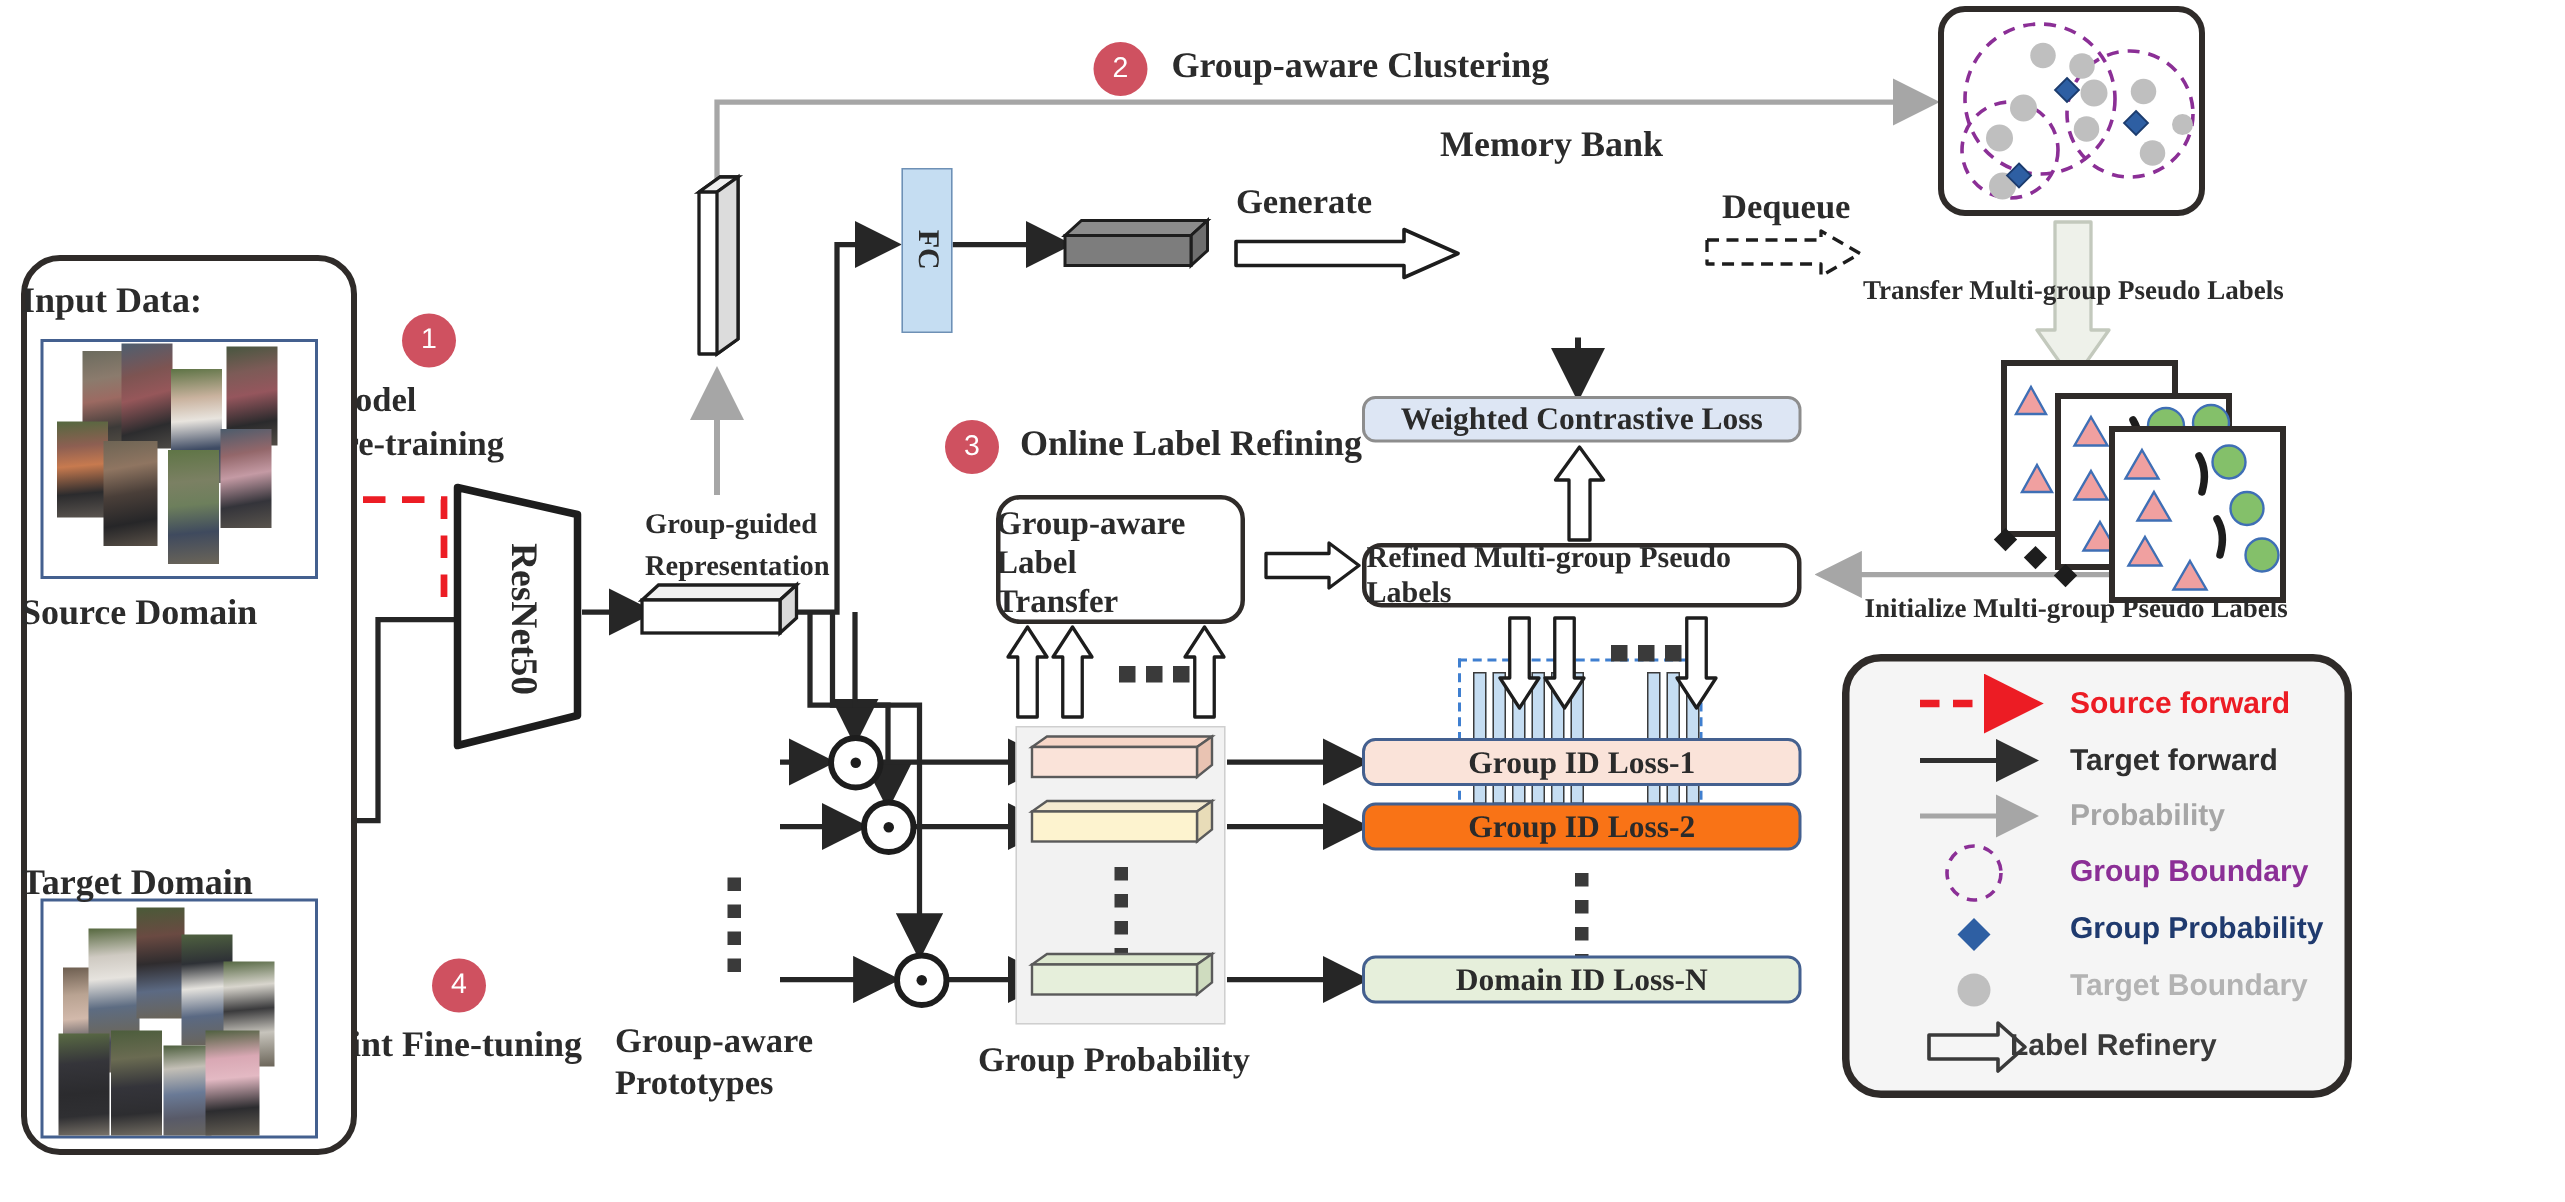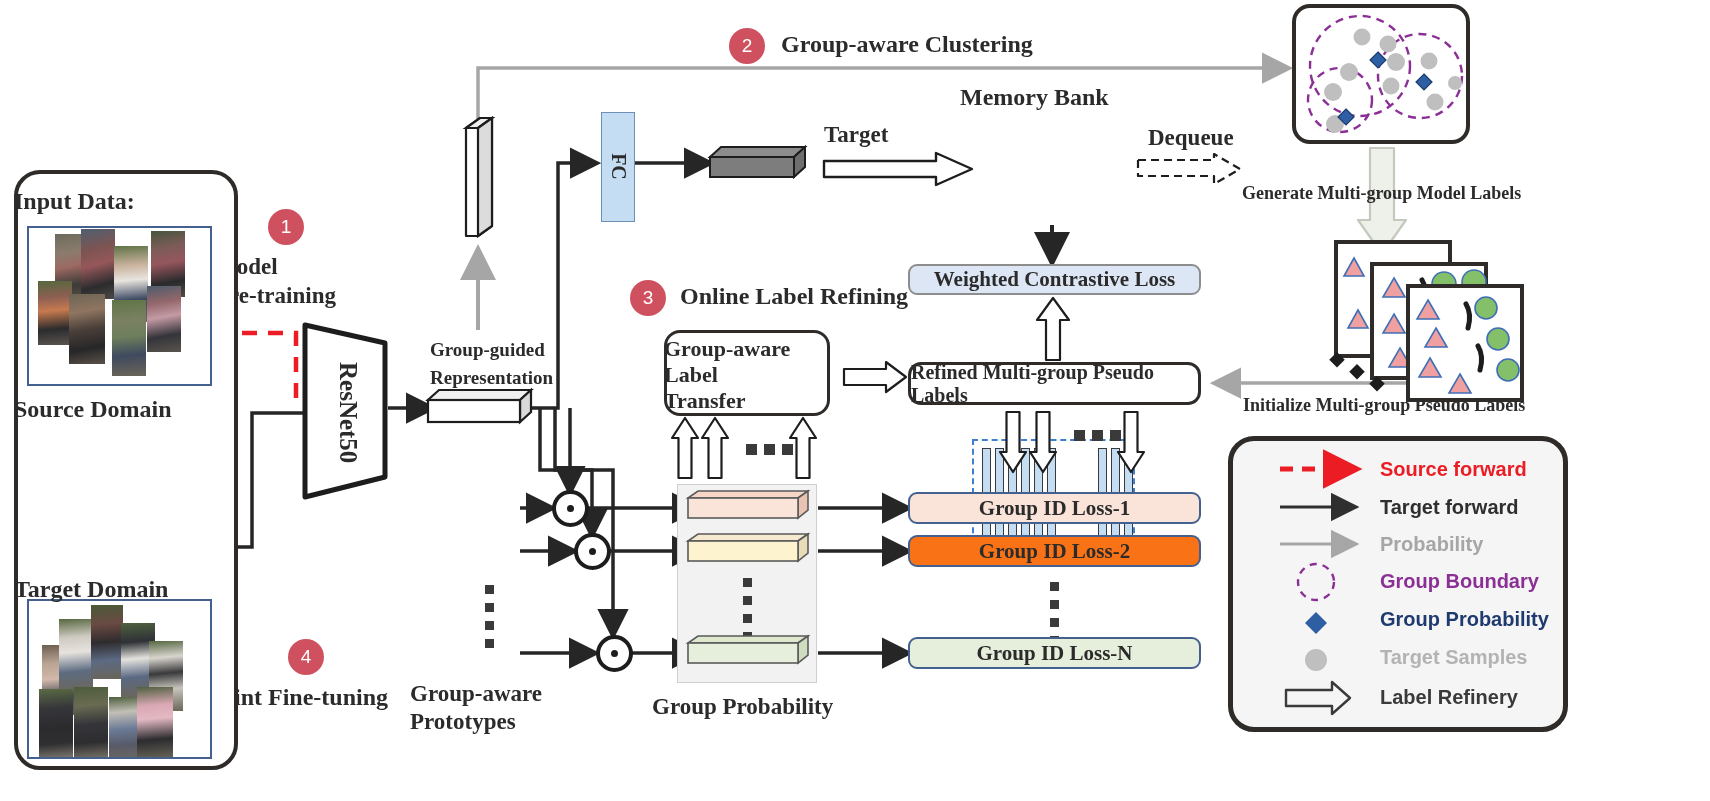--- a/index.html
+++ b/index.html
@@ -174,21 +174,21 @@
 
 <svg class="abs" style="left:706px;top:145px;width:105px;height:38px;">
   <polygon points="4,12 88,12 99,2 15,2" fill="#8c8c8c" stroke="#1d1d1d" stroke-width="2"></polygon>
   <polygon points="88,12 99,2 99,22 88,32" fill="#6e6e6e" stroke="#1d1d1d" stroke-width="2"></polygon>
   <rect x="4" y="12" width="84" height="20" fill="#7d7d7d" stroke="#1d1d1d" stroke-width="2"></rect>
 </svg>
 
 <svg class="abs" style="left:824px;top:152px;width:150px;height:38px;">
   <polygon points="0,9 112,9 112,1 148,17 112,33 112,25 0,25" fill="#ffffff" stroke="#1d1d1d" stroke-width="2.4" stroke-linejoin="round"></polygon>
 </svg>
-<div class="abs caption" style="left:824px;top:122px;width:150px;font-size:23px;">Target</div>
+<div class="abs caption" style="left:824px;top:122px;width:150px;font-size:23px;">Generate</div>
 
 <div class="abs caption" style="left:960px;top:84px;width:190px;font-size:24px;">Memory Bank</div>
 <div class="abs membank" style="left:972px;top:119px;width:163px;height:104px;">
   <div class="memcol" style="left:8px;top:7px;width:9px;height:88px;"></div>
   <div class="memcol" style="left:21px;top:7px;width:9px;height:88px;"></div>
   <div class="memcol" style="left:34px;top:7px;width:9px;height:88px;"></div>
   <div class="memcol" style="left:47px;top:7px;width:9px;height:88px;"></div>
   <div class="memcol" style="left:60px;top:7px;width:9px;height:88px;"></div>
   <div class="memcol" style="left:73px;top:7px;width:9px;height:88px;"></div>
   <div class="memcol" style="left:124px;top:7px;width:9px;height:88px;"></div>
@@ -220,21 +220,21 @@
   <g fill="#2e5fa3" stroke="#1c3c6e" stroke-width="1.2">
     <polygon points="86,48 94,56 86,64 78,56"></polygon>
     <polygon points="132,70 140,78 132,86 124,78"></polygon>
     <polygon points="54,105 62,113 54,121 46,113"></polygon>
   </g>
 </svg>
 
 <svg class="abs" style="left:1356px;top:148px;width:52px;height:110px;">
   <polygon points="14,0 38,0 38,72 50,72 26,106 2,72 14,72" fill="#eef1ea" stroke="#c3c9bd" stroke-width="2.2" stroke-linejoin="round"></polygon>
 </svg>
-<div class="abs caption" style="left:1242px;top:183px;width:320px;font-size:18px;">Generate Multi-group Model Labels</div>
+<div class="abs caption" style="left:1242px;top:183px;width:320px;font-size:18px;">Transfer Multi-group Pseudo Labels</div>
 
 <div class="abs" style="left:1334px;top:240px;width:118px;height:118px;background:#fff;border:4px solid #2f2b29;box-sizing:border-box;"></div>
 <svg class="abs" style="left:1334px;top:240px;width:118px;height:118px;">
   <g stroke="#3f6fb5" stroke-width="1.6">
     <polygon points="20,18 30,36 10,36" fill="#f0a0a0"></polygon>
     <polygon points="24,70 34,88 14,88" fill="#f0a0a0"></polygon>
   </g>
 </svg>
 
 <div class="abs" style="left:1370px;top:262px;width:118px;height:118px;background:#fff;border:4px solid #2f2b29;box-sizing:border-box;"></div>
@@ -367,21 +367,21 @@
 
 <div class="abs pill" style="left:908px;top:492px;width:293px;height:32px;background:#fae3d9;border:2px solid #44608f;font-size:21px;">Group ID Loss-1</div>
 <div class="abs pill" style="left:908px;top:535px;width:293px;height:32px;background:#f97316;border:2px solid #44608f;font-size:21px;">Group ID Loss-2</div>
 <div class="abs vdots" style="left:908px;top:582px;width:293px;">
     <span></span>
     <span></span>
     <span></span>
     <span></span>
   </div>
 
-<div class="abs pill" style="left:908px;top:637px;width:293px;height:32px;background:#e6efdb;border:2px solid #44608f;font-size:21px;">Group ID Loss-N</div>
+<div class="abs pill" style="left:908px;top:637px;width:293px;height:32px;background:#e6efdb;border:2px solid #44608f;font-size:21px;">Domain ID Loss-N</div>
 
 <div class="abs legendbox" style="left:1228px;top:436px;width:340px;height:296px;"></div>
 
 <svg class="abs" style="left:1228px;top:436px;width:340px;height:296px;">
   <defs>
     <marker id="lgRed" markerWidth="8" markerHeight="8" refX="5.5" refY="4" orient="auto">
       <path d="M0,0 L8,4 L0,8 z" fill="#ec1c24"></path>
     </marker>
     <marker id="lgBlk" markerWidth="9" markerHeight="9" refX="7" refY="4.5" orient="auto">
       <path d="M0,0 L9,4.5 L0,9 z" fill="#2f2f2f"></path>
@@ -404,14 +404,14 @@
   <circle cx="88" cy="224" r="11" fill="#bfbfbf"></circle>
 
   <polygon points="58,254 104,254 104,246 122,262 104,278 104,270 58,270" fill="#f5f5f5" stroke="#3a3a3a" stroke-width="2.4" stroke-linejoin="round"></polygon>
 </svg>
 
 <div class="abs legtext" style="left:1380px;top:458px;width:180px;color:#ec1c24;">Source forward</div>
 <div class="abs legtext" style="left:1380px;top:496px;width:180px;color:#2f2f2f;">Target forward</div>
 <div class="abs legtext" style="left:1380px;top:533px;width:180px;color:#a6a6a6;">Probability</div>
 <div class="abs legtext" style="left:1380px;top:570px;width:200px;color:#8b2f96;">Group Boundary</div>
 <div class="abs legtext" style="left:1380px;top:608px;width:200px;color:#1f3a6e;">Group Probability</div>
-<div class="abs legtext" style="left:1380px;top:646px;width:200px;color:#b3b3b3;">Target Samples</div>
-<div class="abs legtext" style="left:1380px;top:686px;width:200px;color:#3a3a3a;">Label Refinery</div>
+<div class="abs legtext" style="left:1380px;top:646px;width:200px;color:#b3b3b3;">Target Boundary</div>
+<div class="abs legtext" style="left:1340px;top:686px;width:200px;color:#3a3a3a;">Label Refinery</div>
 
 </body></html>

